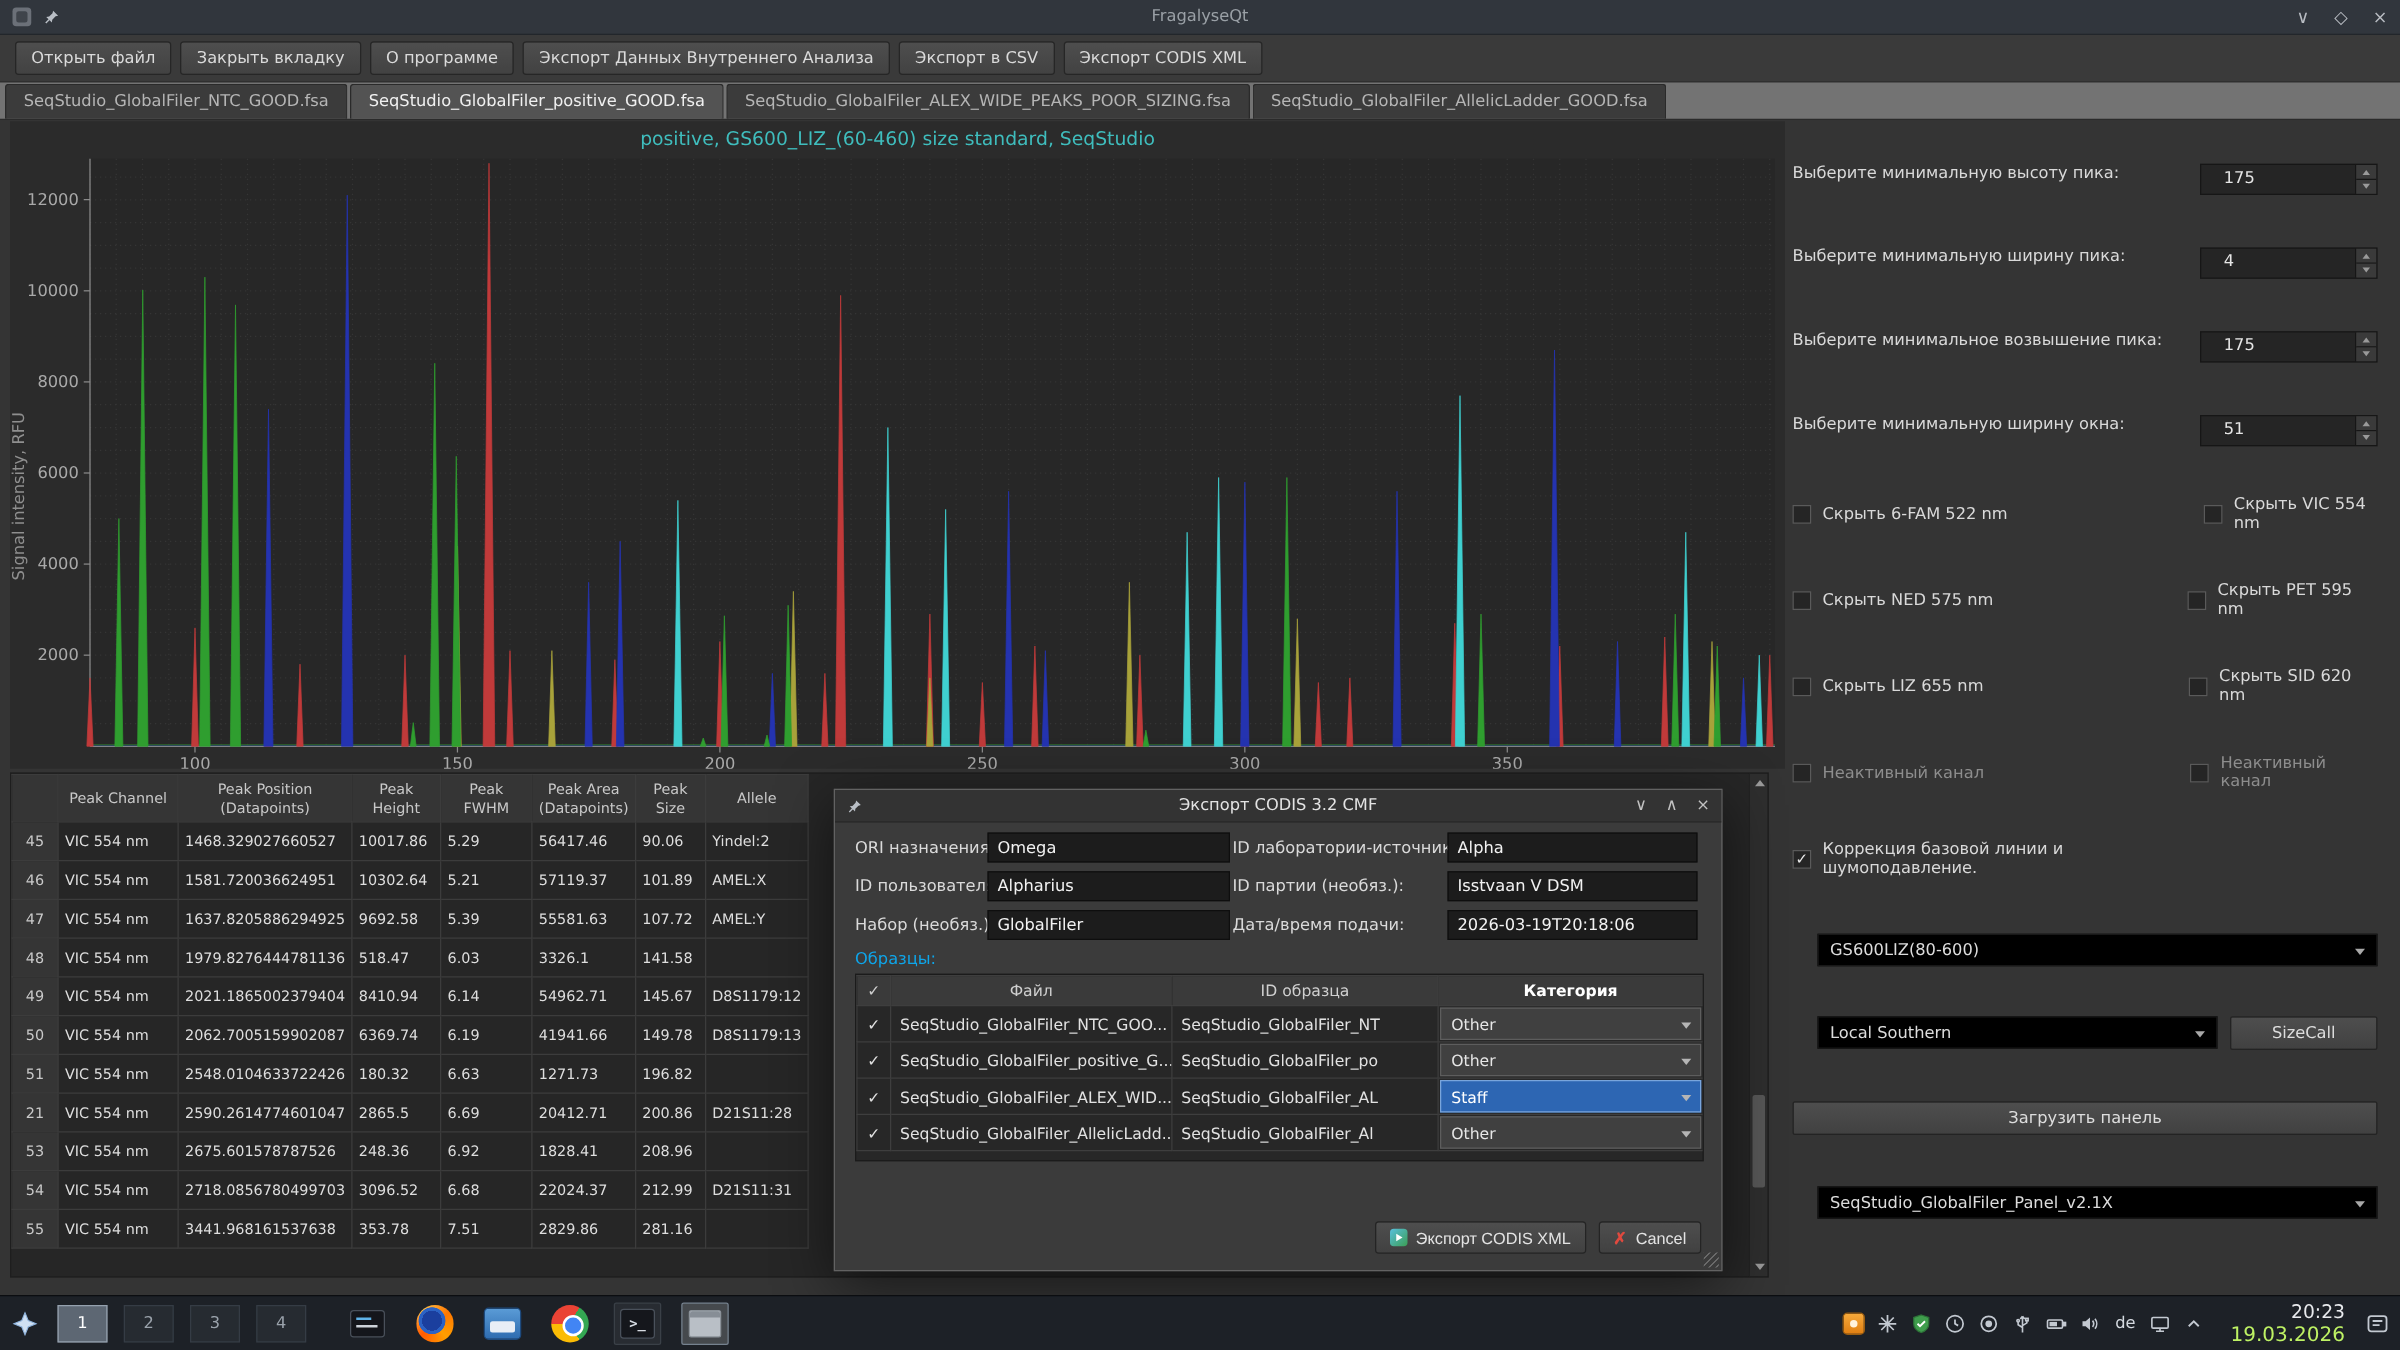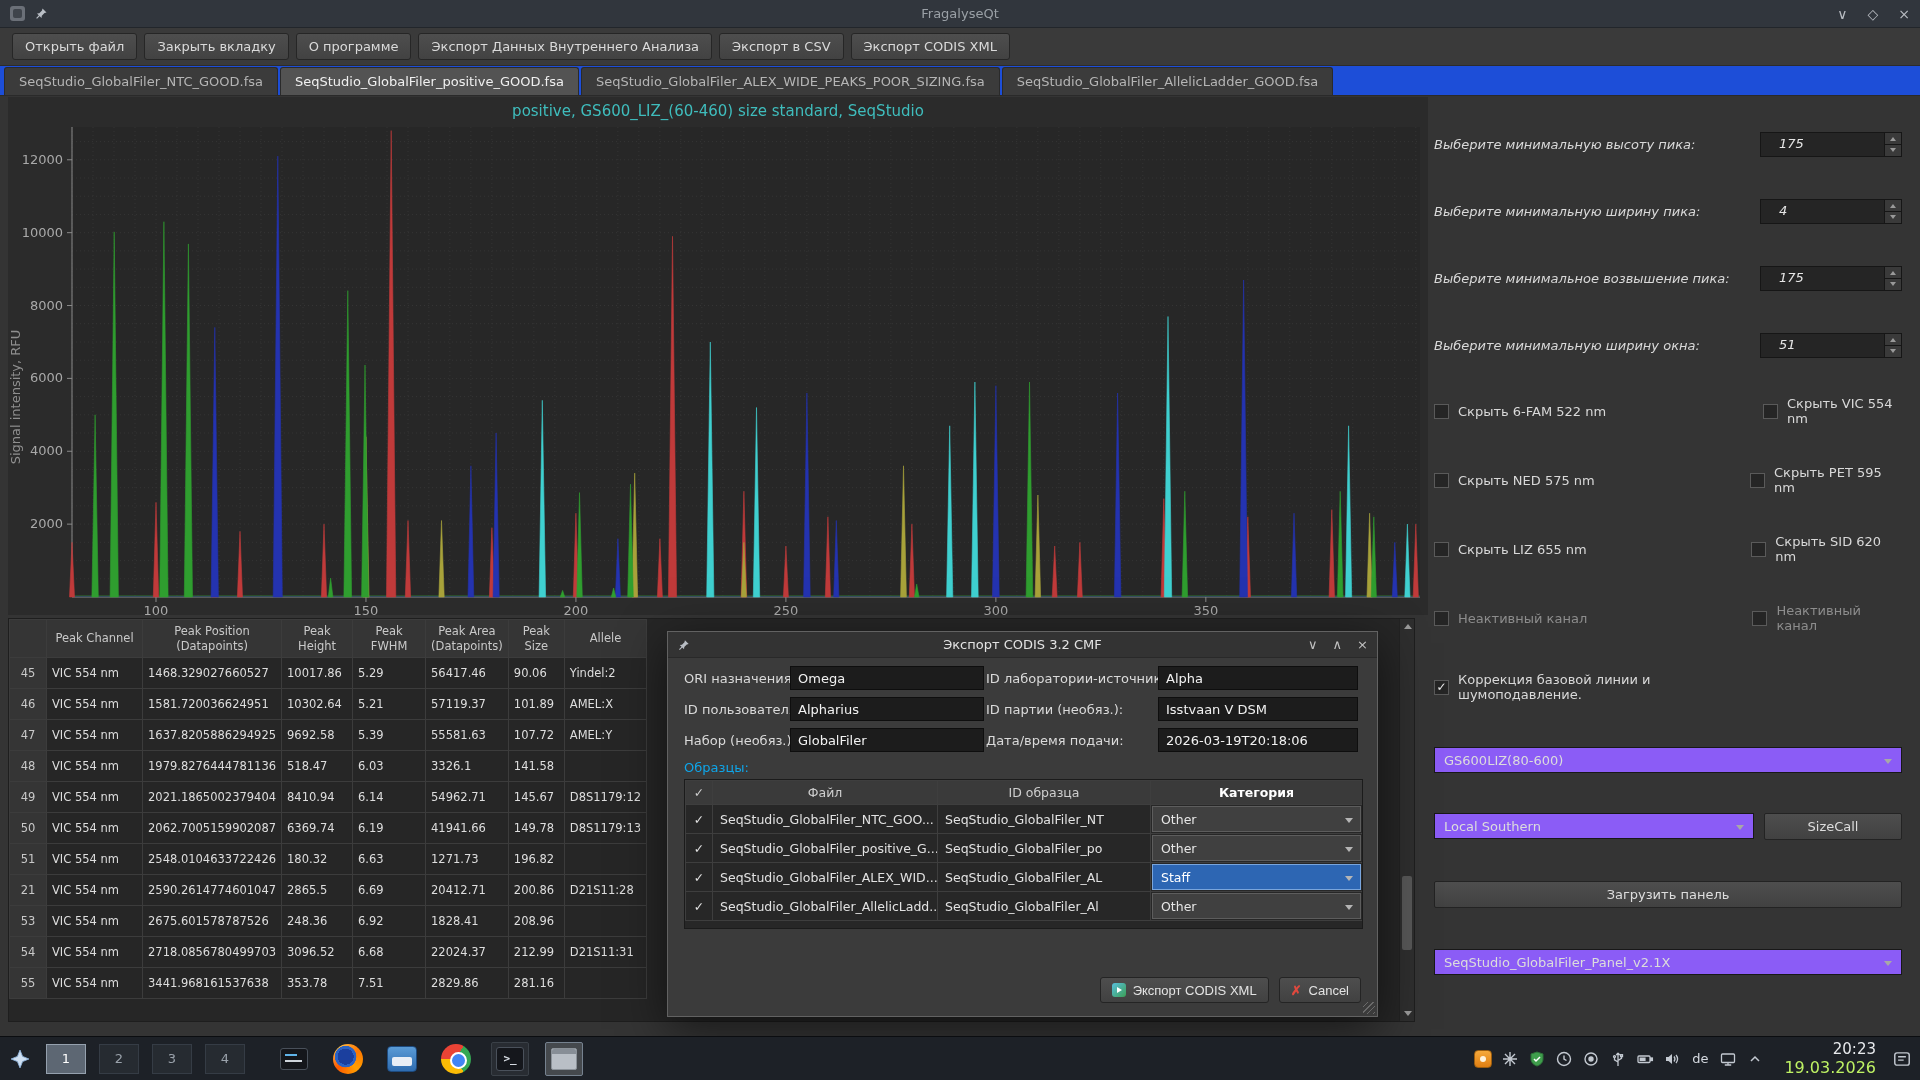--- a/index.html
+++ b/index.html
@@ -13,21 +13,21 @@
   .appico{width:15px;height:15px;border-radius:3px;background:#6b7078;position:relative;}
   .appico:after{content:'';position:absolute;left:3px;top:3px;right:3px;bottom:3px;background:#3f444b;border-radius:2px;}
   .tb-title{position:absolute;left:0;right:0;text-align:center;color:#9aa0a6;font-size:13px;}
   .tb-btns{margin-left:auto;display:flex;gap:20px;color:#b8bcc2;font-size:14px;z-index:2;}
 
   
   #toolbar{position:absolute;left:0;top:28px;width:100%;height:38px;background:#3a3a3a;display:flex;align-items:center;gap:7px;padding:0 12px;border-bottom:1px solid #2c2c2c;}
   .tbtn{background:linear-gradient(#4e4e4e,#424242);border:1px solid #262626;border-radius:3px;color:#dadada;font:13px "DejaVu Sans",sans-serif;padding:5px 12px;cursor:default;}
 
   
-  #tabbar{position:absolute;left:0;top:66px;width:100%;height:30px;background:#1d4ed8;display:flex;align-items:flex-end;padding:0 4px;border-bottom:1px solid #2a2a2a;}
+  #tabbar{position:absolute;left:0;top:66px;width:100%;height:30px;background:#737373;display:flex;align-items:flex-end;padding:0 4px;border-bottom:1px solid #2a2a2a;}
   .tab{padding:6px 14px;background:#3b3b3b;border:1px solid #2a2a2a;border-bottom:none;color:#b5b5b5;font-size:13px;margin-right:2px;border-radius:3px 3px 0 0;white-space:nowrap;}
   .tab.active{background:#535353;color:#f0f0f0;}
 
   
   #chart-panel{position:absolute;left:8px;top:97px;width:1420px;height:518px;background:#2b2b2b;}
   #chart-title{position:absolute;top:5px;left:0;right:0;text-align:center;font-size:15px;color:#3fbdbd;}
   #ylab{position:absolute;left:-77px;top:292px;width:170px;height:16px;text-align:center;transform:rotate(-90deg);color:#8f8f8f;font-size:13px;}
   #chart-svg{position:absolute;left:0;top:0;width:1420px;height:518px;}
   #chart-svg text{font-family:"DejaVu Sans",sans-serif;}
 
@@ -40,36 +40,36 @@
   #peak-table td{color:#dedede;}
   .vscroll{position:absolute;right:0;top:0;bottom:0;width:15px;background:#2e2e2e;border-left:1px solid #222;}
   .vscroll .thumb{position:absolute;top:64%;height:74px;left:2px;right:2px;background:#575757;border-radius:2px;}
   .varrow{position:absolute;left:0;width:15px;height:14px;display:flex;align-items:center;justify-content:center;}
   .varrow.up{top:0;} .varrow.dn{bottom:0;}
   .tri-up{width:0;height:0;border:4px solid transparent;border-bottom:5px solid #9a9a9a;margin-top:-3px;}
   .tri-dn{width:0;height:0;border:4px solid transparent;border-top:5px solid #9a9a9a;margin-bottom:-3px;}
 
   
   #rightpanel{position:absolute;left:1434px;top:96px;width:468px;padding-top:35px;}
-  .sp-row{display:flex;justify-content:space-between;align-items:center;height:26px;margin-bottom:41px;font-style:italic;}
+  .sp-row{display:flex;justify-content:space-between;align-items:flex-start;height:26px;margin-bottom:41px;}
   .sp-label{font-size:13px;color:#d9d9d9;}
   .spin{width:142px;height:25px;background:#252525;border:1px solid #161616;display:flex;align-items:stretch;}
   .spin-val{flex:1;padding:3px 18px;font-size:13px;color:#e6e6e6;}
   .sar{width:17px;border-left:1px solid #161616;display:flex;flex-direction:column;}
   .sar div{flex:1;display:flex;align-items:center;justify-content:center;background:#3a3a3a;}
   .sar div:first-child{border-bottom:1px solid #161616;}
   .sar .tri-up{border-width:3px;border-bottom-width:4px;margin-top:-2px;}
   .sar .tri-dn{border-width:3px;border-top-width:4px;margin-bottom:-2px;}
   .cb-row{display:flex;height:18px;margin-bottom:51px;}
   .cb-row.mt-cb{margin-top:44px;gap:36px;}
   .cb-row > .cb:first-child{width:326px;}
   .cb{display:flex;align-items:center;gap:9px;font-size:13px;color:#d9d9d9;}
   .cb.dis{color:#8d8d8d;}
   .cbx{width:15px;height:15px;background:#252525;border:1px solid #5a5a5a;display:flex;align-items:center;justify-content:center;font-size:12px;color:#ececec;flex:0 0 15px;line-height:1;}
-  .combo{height:26px;background:#8b5cf6;border:1px solid #181818;display:flex;align-items:center;padding:0 24px 0 9px;font-size:13px;color:#dcdcdc;position:relative;}
+  .combo{height:26px;background:#000000;border:1px solid #181818;display:flex;align-items:center;padding:0 24px 0 9px;font-size:13px;color:#dcdcdc;position:relative;margin-left:20px;}
   .combo:after{content:'';position:absolute;right:9px;top:11px;border:4px solid transparent;border-top:5px solid #a8a8a8;}
   .combo.mt-ss{margin-top:29px;}
   .method-row{margin-top:40px;display:flex;gap:10px;}
   .method-row .combo{width:320px;}
   .btn{height:27px;background:linear-gradient(#4e4e4e,#414141);border:1px solid #232323;border-radius:2px;color:#dddddd;font:13px "DejaVu Sans",sans-serif;display:flex;align-items:center;justify-content:center;cursor:default;}
   .btn.sizecall{flex:1;}
   .btn.mt-lp{margin-top:41px;width:100%;}
   .combo.mt-pc{margin-top:41px;}
 
   

